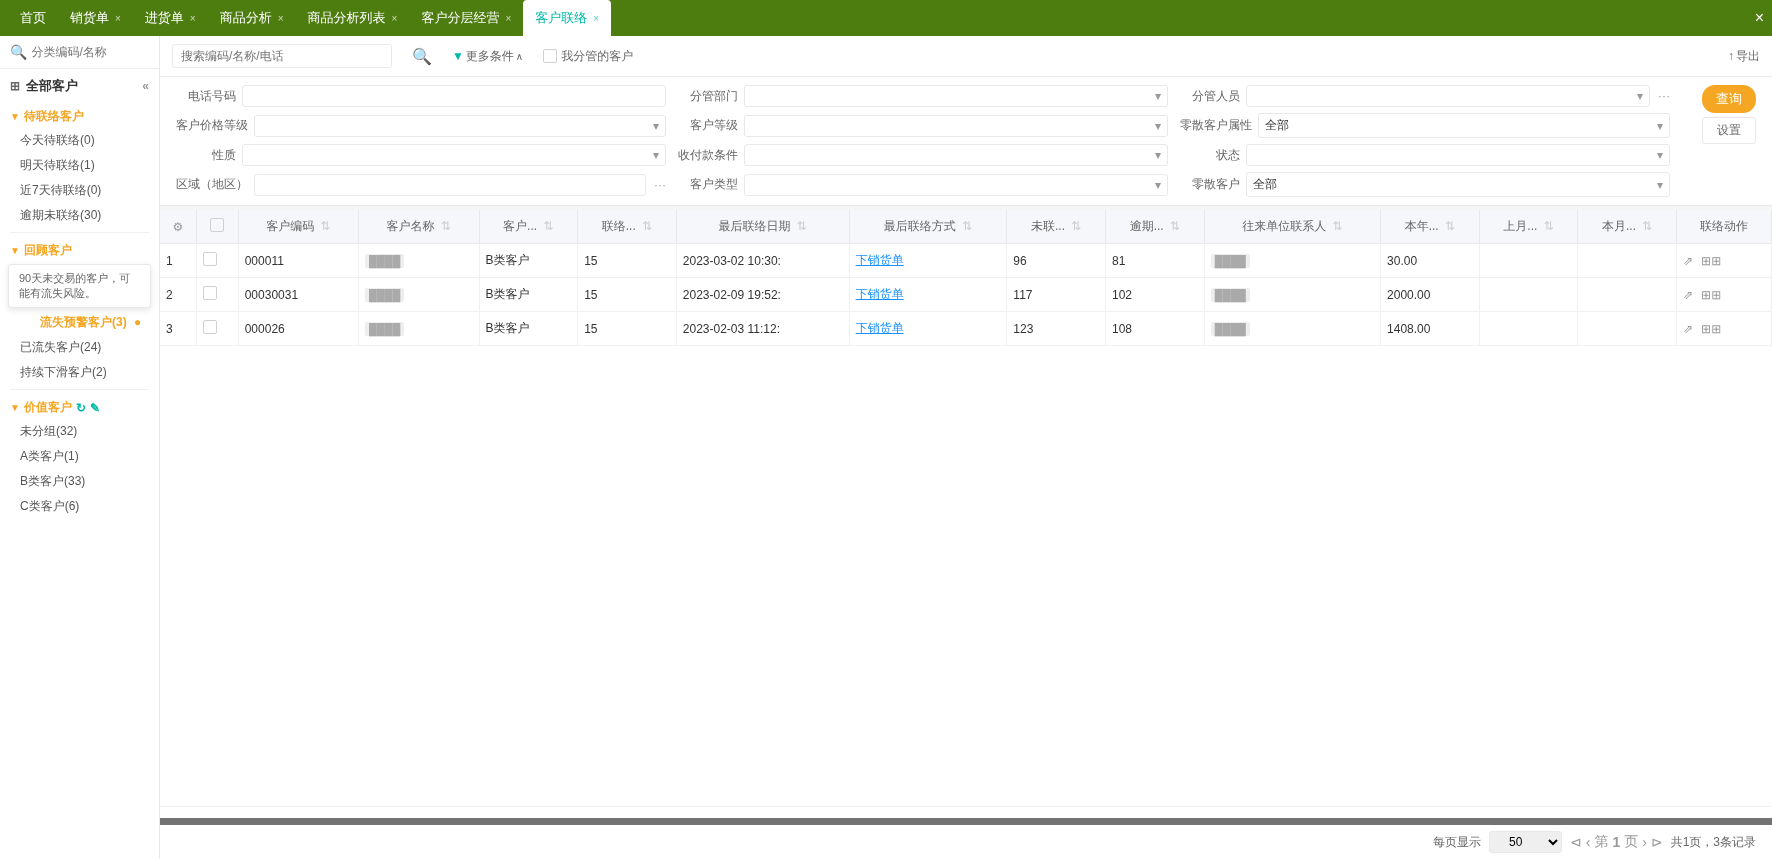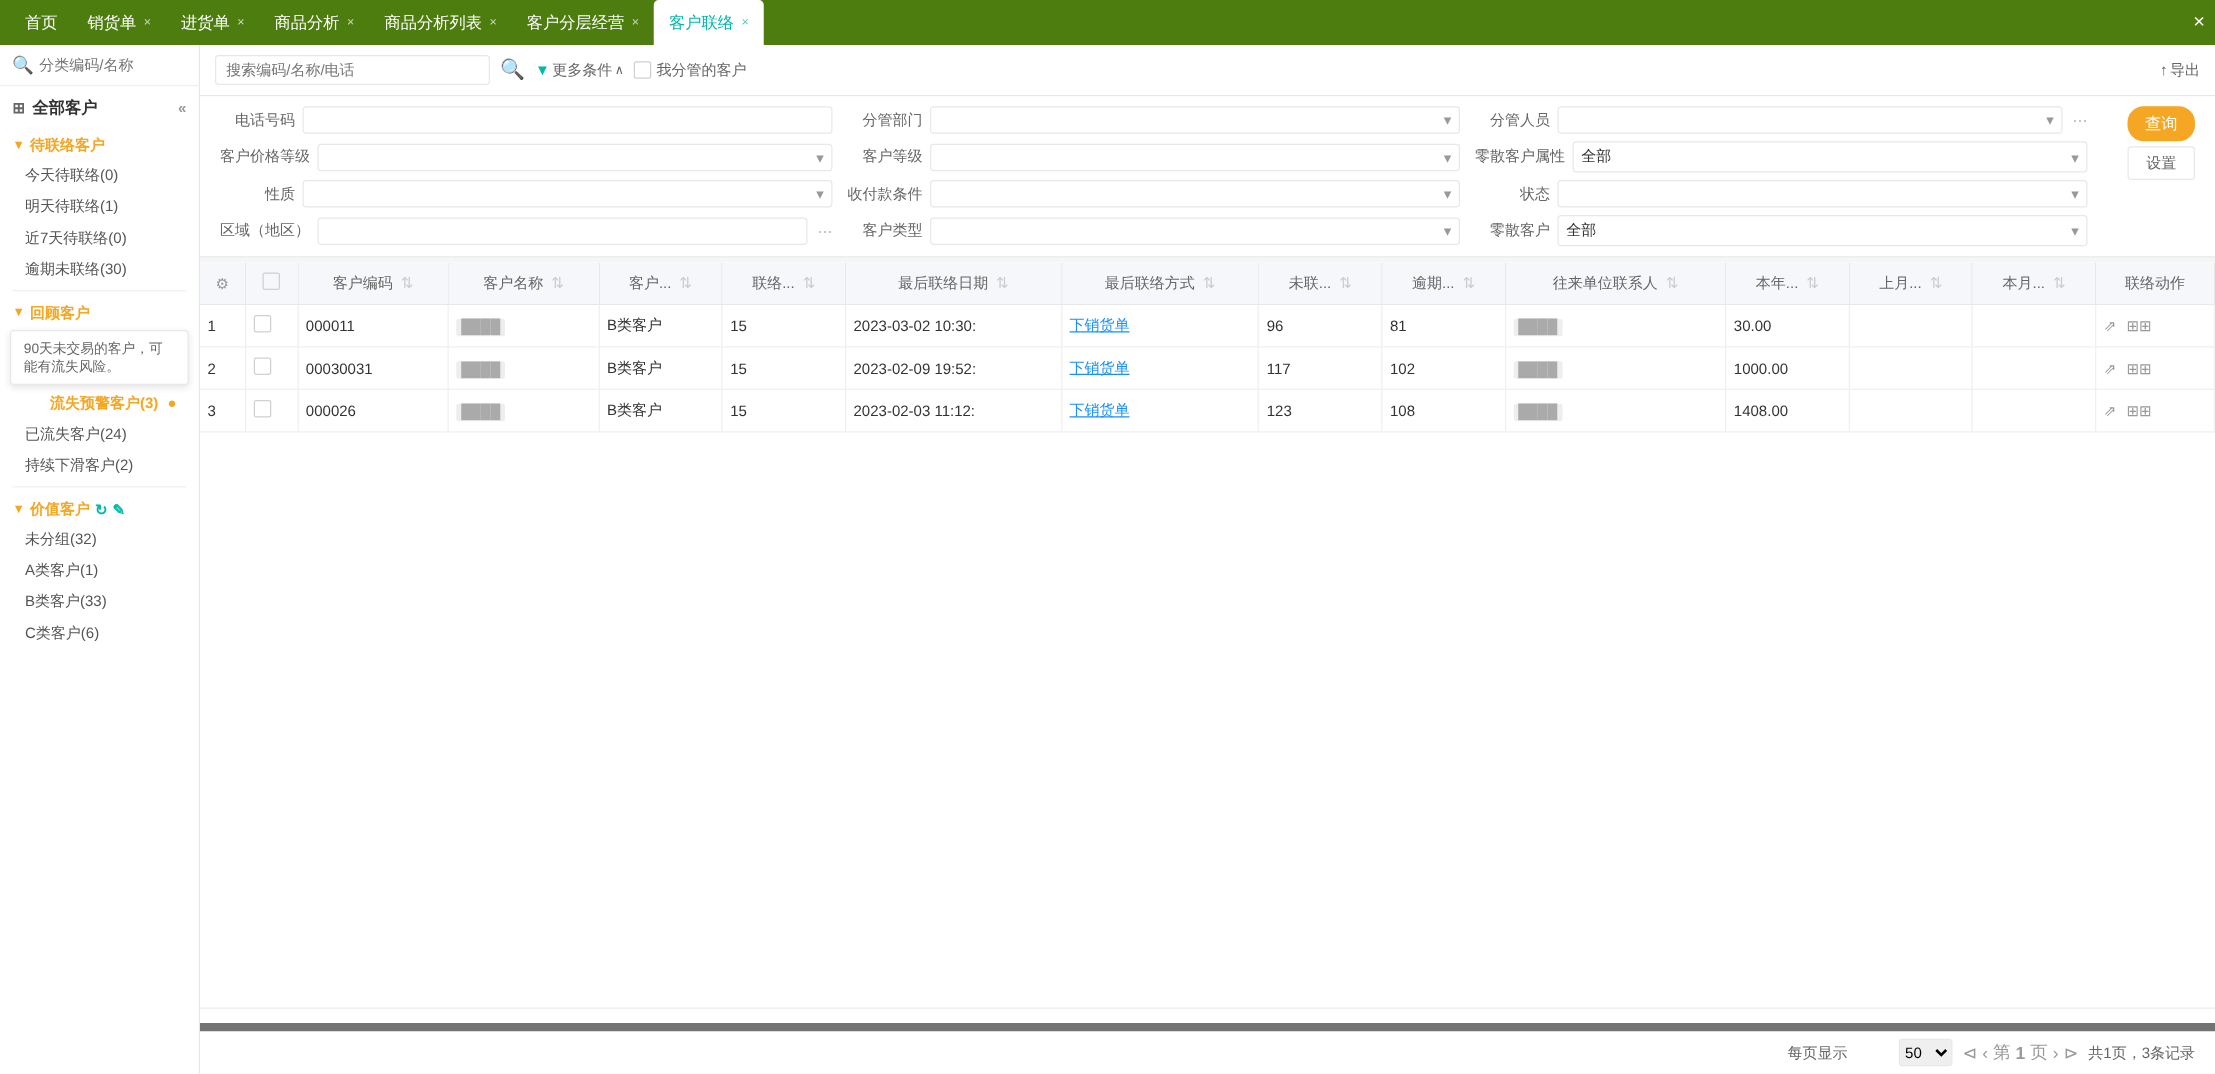--- a/index.html
+++ b/index.html
@@ -130,21 +130,21 @@
       background: #f5f5f5;
     }
 
     
     .search-bar {
       display: flex;
       align-items: center;
       padding: 8px 12px;
       background: #fff;
       border-bottom: 1px solid #e8e8e8;
-      gap: 8px;
+      gap: 20px;
     }
     .search-bar input {
       border: 1px solid #e8e8e8;
       border-radius: 4px;
       padding: 4px 8px;
       font-size: 12px;
       width: 200px;
       outline: none;
     }
     .search-bar .search-icon-btn {
@@ -306,23 +306,22 @@
       padding: 6px 16px;
       background: #fff;
       border-top: 7px solid #737373;
       font-size: 12px;
       color: #666;
       gap: 8px;
     }
     .footer select {
       border: 1px solid #e8e8e8;
       border-radius: 3px;
-      padding: 2px 0;
-      font-size: 12px;
-      margin-left: 33px;
+      padding: 2px 15px;
+      font-size: 12px;
     }
     .footer .page-nav { display: flex; align-items: center; gap: 4px; }
     .footer .page-nav span { cursor: pointer; color: #999; font-size: 14px; }
     .footer .page-num { color: #f5a623; font-weight: bold; }
 
     
     ::-webkit-scrollbar { width: 6px; height: 6px; }
     ::-webkit-scrollbar-track { background: #f0f0f0; }
     ::-webkit-scrollbar-thumb { background: #ccc; border-radius: 3px; }
   </style>
@@ -666,21 +665,21 @@
       <td>15</td>
       <td>2023-02-09 19:52:</td>
       <td>
         <span class="link-text">下销货单</span>
       </td>
       <td>117</td>
       <td>102</td>
       <td>
         <span style="background:#eee; border-radius:2px; padding:1px 4px; color:#aaa; font-size:11px;">████</span>
       </td>
-      <td>1000.00</td>
+      <td>2000.00</td>
       <td></td>
       <td></td>
       <td>
         <div class="action-icons">
           <span title="联络">⇗</span>
           <span title="更多">⊞⊞</span>
         </div>
       </td>
     </tr>
             <tr>

